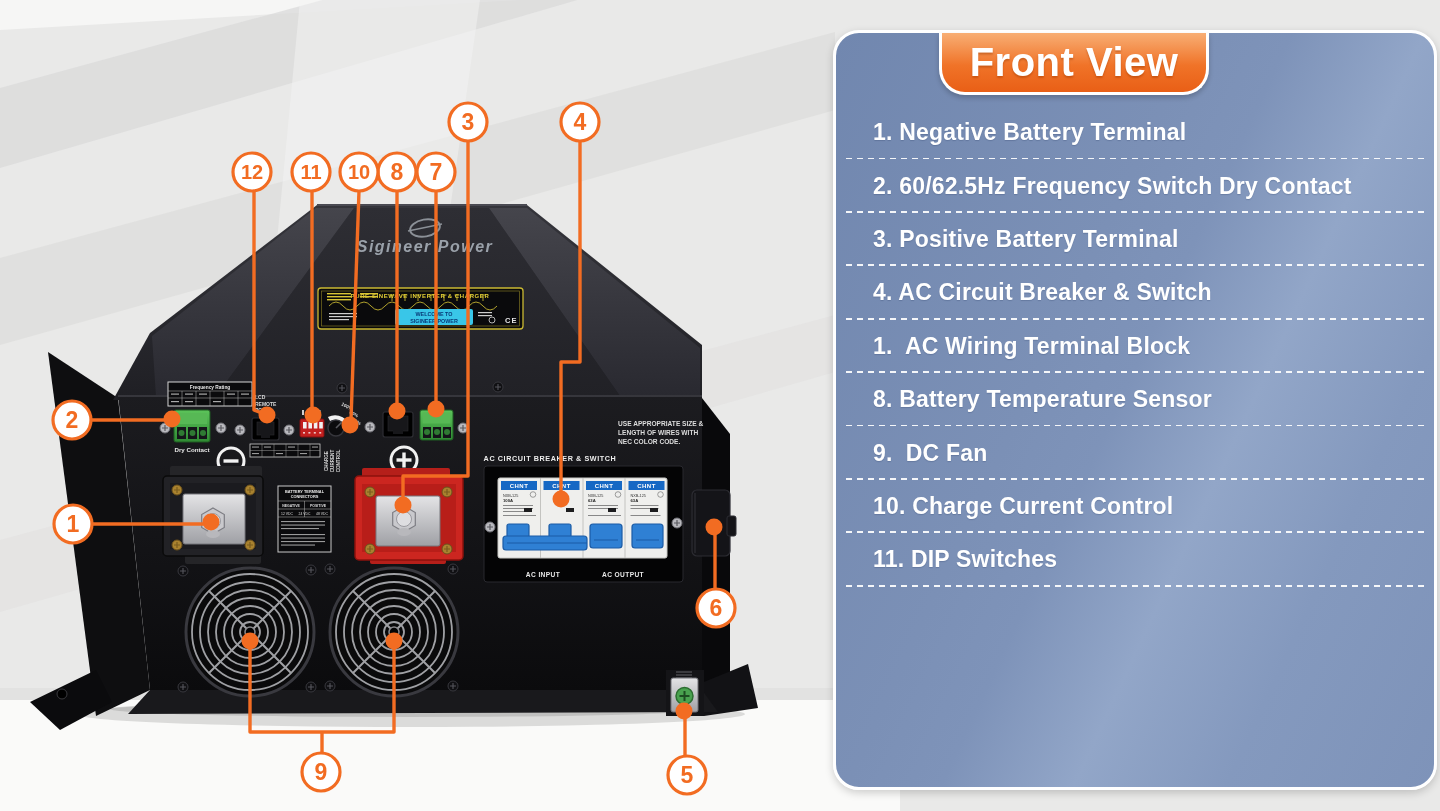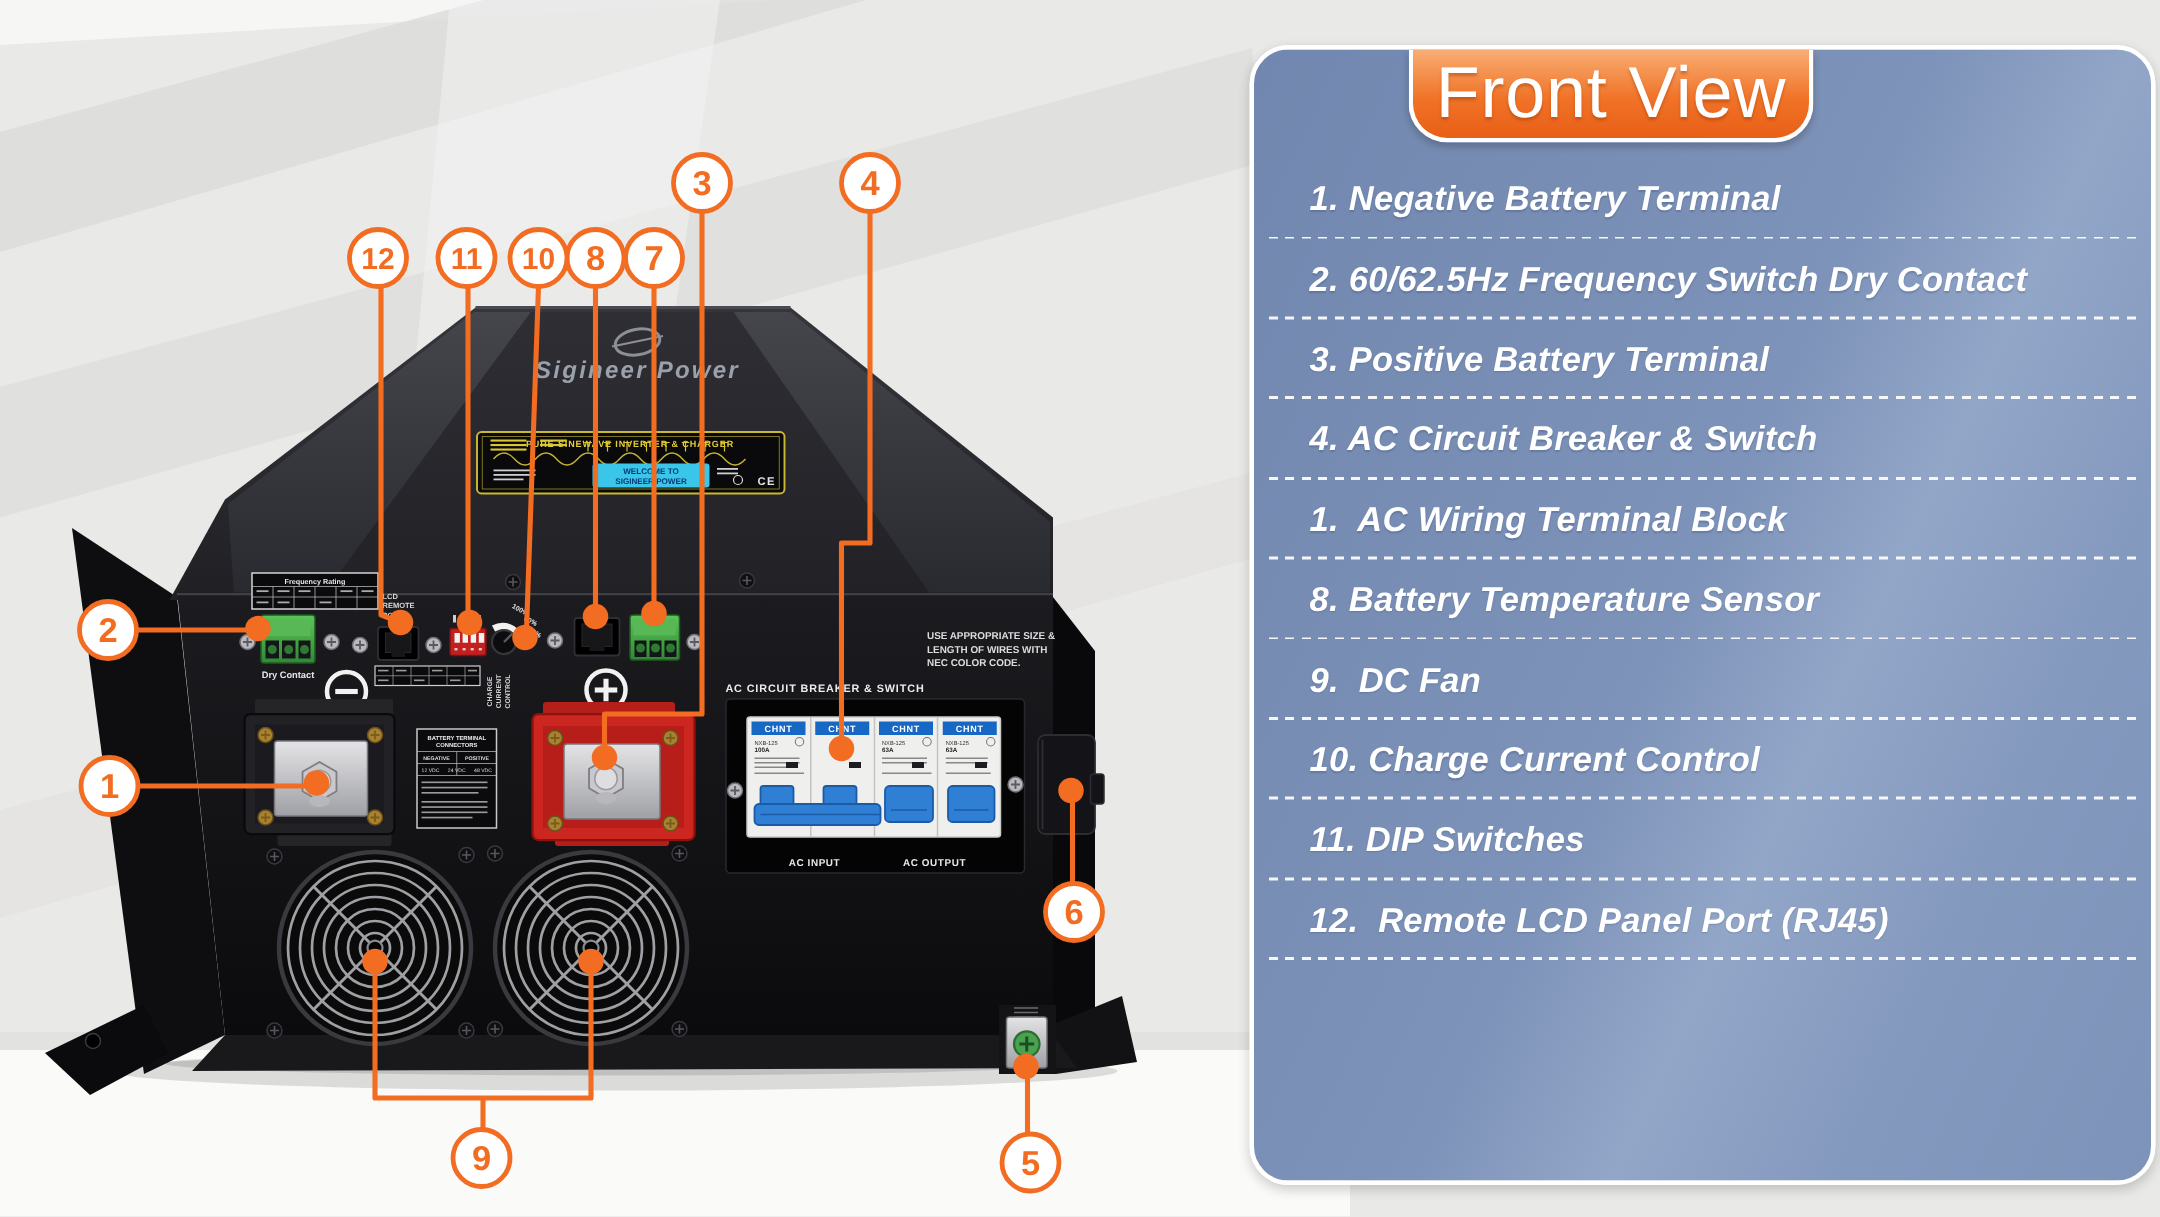--- a/index.html
+++ b/index.html
@@ -9,25 +9,25 @@
   
   .info-panel{position:absolute;left:833px;top:30px;width:604px;height:760px;
     box-sizing:border-box;border:3px solid #fff;border-radius:26px;
     background:linear-gradient(115deg,#7187af 0%,#7b90b6 38%,#7e93b9 48%,#92a6c8 62%,#8499be 78%,#7e93b9 100%);
     box-shadow:0 3px 8px rgba(0,0,0,.18);z-index:5;}
   .panel-tab{margin-left:103px;width:270px;height:62px;box-sizing:border-box;
     border:3px solid #fff;border-top:none;border-radius:0 0 26px 26px;
     background:linear-gradient(180deg,#f8ae74 0%,#f07328 55%,#e95f16 100%);
     display:flex;align-items:center;justify-content:center;
     box-shadow:0 3px 5px rgba(0,0,0,.2);}
-  .panel-tab span{color:#fff;font-size:48px;font-weight:400;letter-spacing:.5px;
+  .panel-tab span{color:#fff;font-size:40px;font-weight:700;letter-spacing:.5px;
     text-shadow:0 2px 2px rgba(160,60,0,.45);}
   .panel-list{margin-top:11px;}
   .panel-item{position:relative;height:53.4px;display:flex;align-items:center;
-    padding-left:37px;font-style:italic;}
+    padding-left:37px;}
   .panel-item span{color:#fff;font-size:23px;font-weight:700;white-space:pre;
     letter-spacing:.2px;text-shadow:0 1px 1px rgba(40,60,100,.25);}
   .panel-item::after{content:"";position:absolute;left:10px;right:10px;bottom:0;
     height:1.7px;opacity:.92;
     background:repeating-linear-gradient(90deg,#fff 0 6px,transparent 6px 11px);}
 </style>
 </head>
 <body>
 
 <div id="stage">
@@ -527,19 +527,16 @@
         </div>
     <div class="panel-item">
           <span>9.  DC Fan</span>
         </div>
     <div class="panel-item">
           <span>10. Charge Current Control</span>
         </div>
     <div class="panel-item">
           <span>11. DIP Switches</span>
         </div>
-    <div class="panel-item">
-          <span>12.  Remote LCD Panel Port (RJ45)</span>
-        </div>
   </div>
 </div>
 
 </div>
 
 </body></html>

